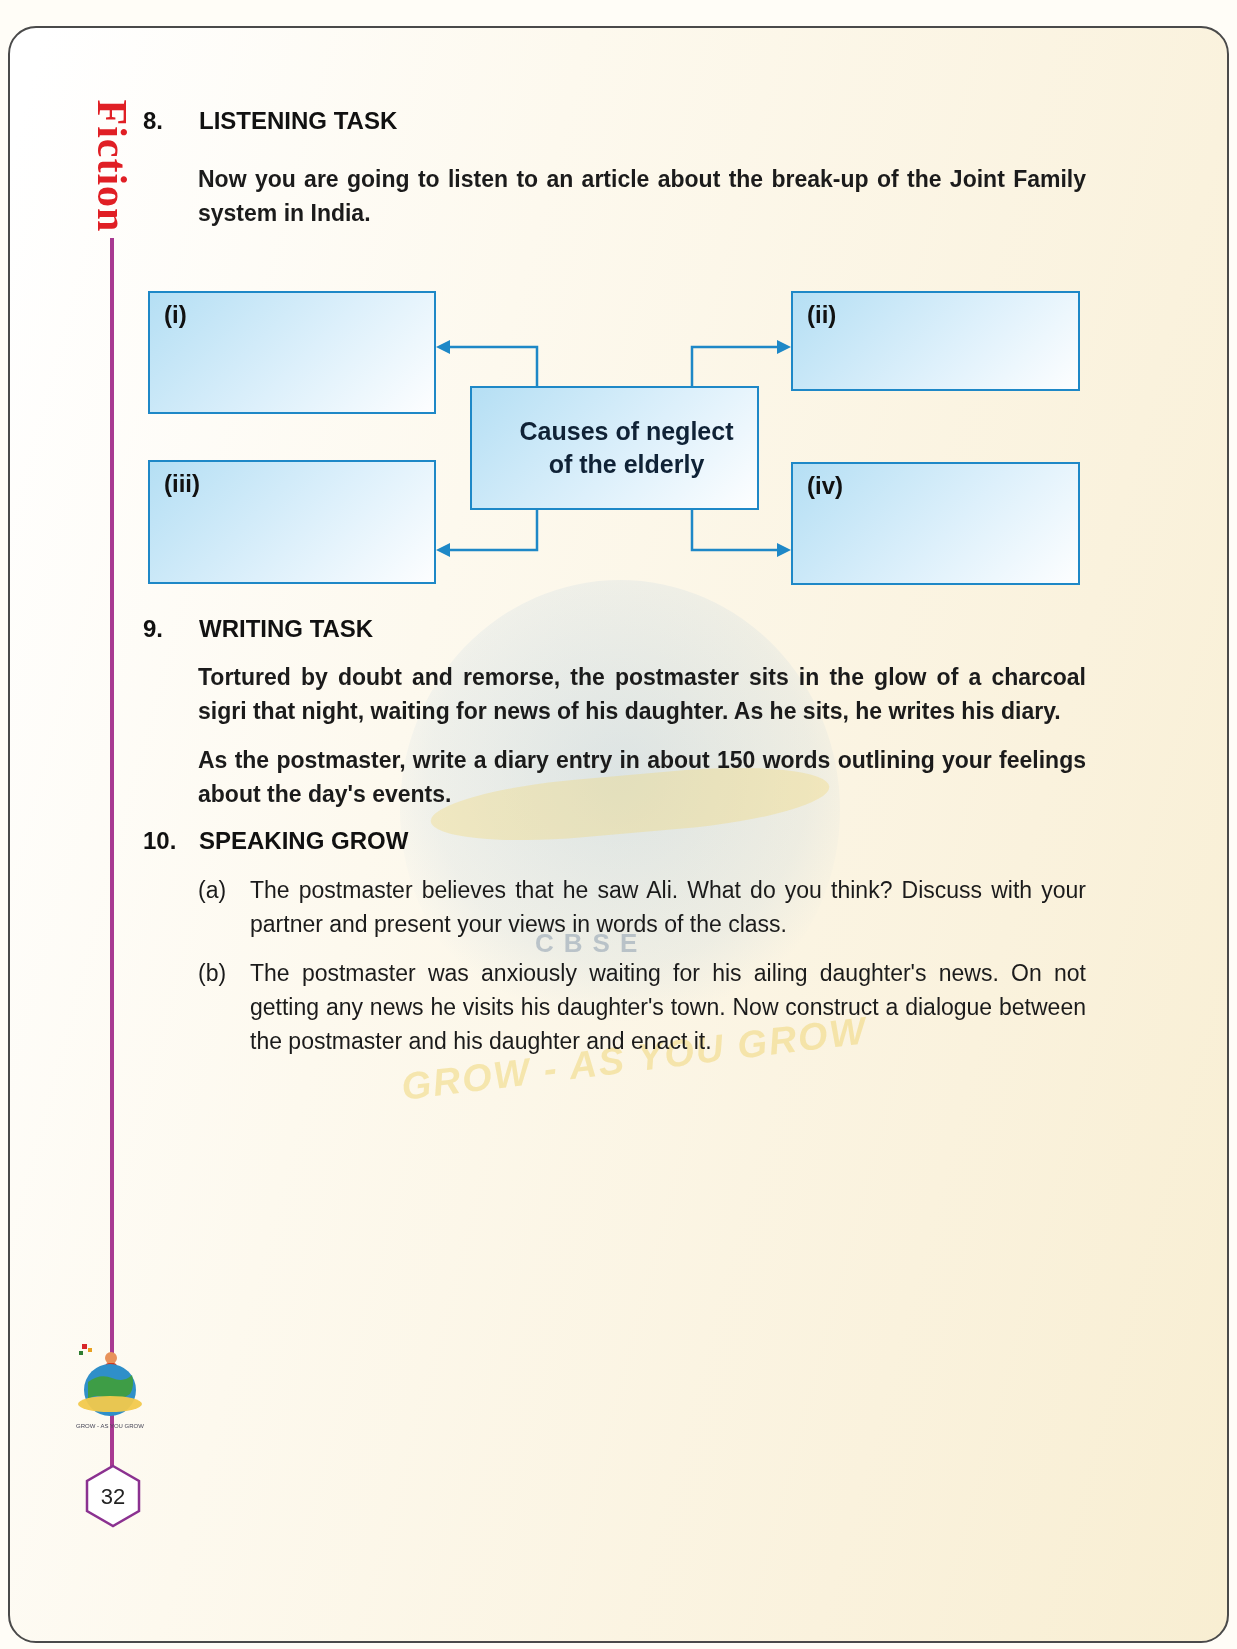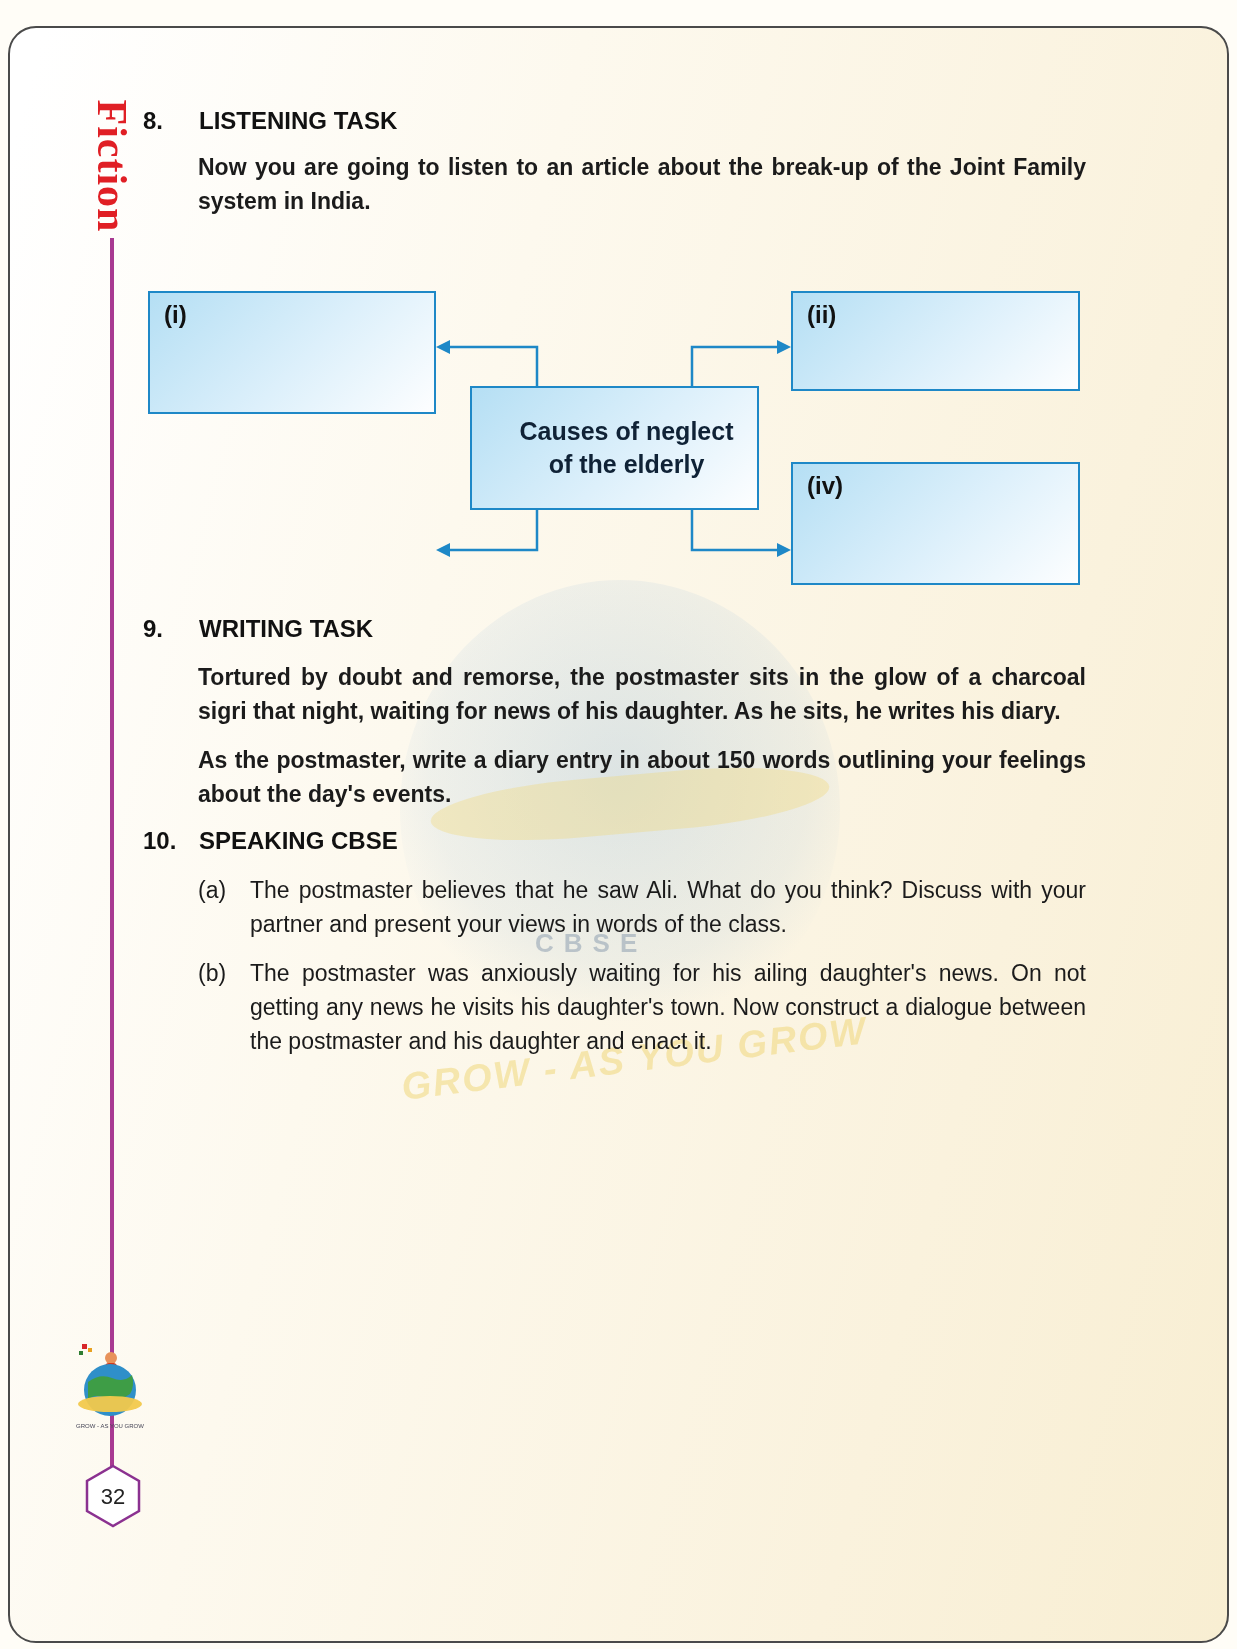--- a/index.html
+++ b/index.html
@@ -67,21 +67,21 @@
   
   .sec {
     position: absolute; left: 143px; display: flex; z-index: 2;
     font-weight: 700; font-size: 24px; color: #111;
   }
   .sec .num { width: 56px; flex-shrink: 0; }
   .body {
     position: absolute; left: 198px; width: 888px; margin: 0; z-index: 2;
     font-size: 23px; line-height: 34px; text-align: justify; color: #1b1b1b; font-weight: bold;
   }
-  .bold { font-weight: 700; }
+  .bold { font-weight: 700; margin-top: 12px; }
   .noj { text-align: left; }
   .item {
     position: absolute; left: 198px; width: 888px; display: flex; z-index: 2;
     font-size: 23px; line-height: 34px;
   }
   .item .marker { width: 52px; flex-shrink: 0; }
   .item .itext { flex: 1; text-align: justify; }
   
   .diagram { position: absolute; left: 140px; top: 285px; width: 950px; height: 310px; z-index: 2; }
   .diagram svg.arrows { position: absolute; left: 0; top: 0; }
@@ -138,38 +138,41 @@
         <polygon points="296,265 310,258 310,272"></polygon>
         <polygon points="651,265 637,258 637,272"></polygon>
       </g>
     </svg>
     <div class="dbox" style="left:8px; top:6px; width:288px; height:123px;">
       <span class="dlabel">(i)</span>
     </div>
     <div class="dbox" style="left:651px; top:6px; width:289px; height:100px;">
       <span class="dlabel">(ii)</span>
     </div>
+    <div class="dbox" style="left:8px; top:175px; width:288px; height:124px;">
+      <span class="dlabel">(iii)</span>
+    </div>
     <div class="dbox" style="left:651px; top:177px; width:289px; height:123px;">
       <span class="dlabel">(iv)</span>
     </div>
     <div class="dbox dcenter" style="left:330px; top:101px; width:289px; height:124px;padding-left:24px;">
       <span class="ctext">Causes of neglect of the elderly</span>
     </div>
   </div>
 
   <div class="sec" style="top:615px;">
     <span class="num">9.</span>
     <span class="title">WRITING TASK</span>
   </div>
   <p class="body" style="top:660px;">Tortured by doubt and remorse, the postmaster sits in the glow of a charcoal sigri that night, waiting for news of his daughter. As he sits, he writes his diary.</p>
   <p class="body" style="top:743px;">As the postmaster, write a diary entry in about 150 words outlining your feelings about the day's events.</p>
 
   <div class="sec" style="top:827px;">
     <span class="num">10.</span>
-    <span class="title">SPEAKING CBSE</span>
+    <span class="title">SPEAKING GROW</span>
   </div>
   <div class="item" style="top:873px;">
     <span class="marker">(a)</span>
     <span class="itext">The postmaster believes that he saw Ali. What do you think? Discuss with your partner and present your views in words of the class.</span>
   </div>
   <div class="item" style="top:956px;">
     <span class="marker">(b)</span>
     <span class="itext">The postmaster was anxiously waiting for his ailing daughter's news. On not getting any news he visits his daughter's town. Now construct a dialogue between the postmaster and his daughter and enact it.</span>
   </div>
 

